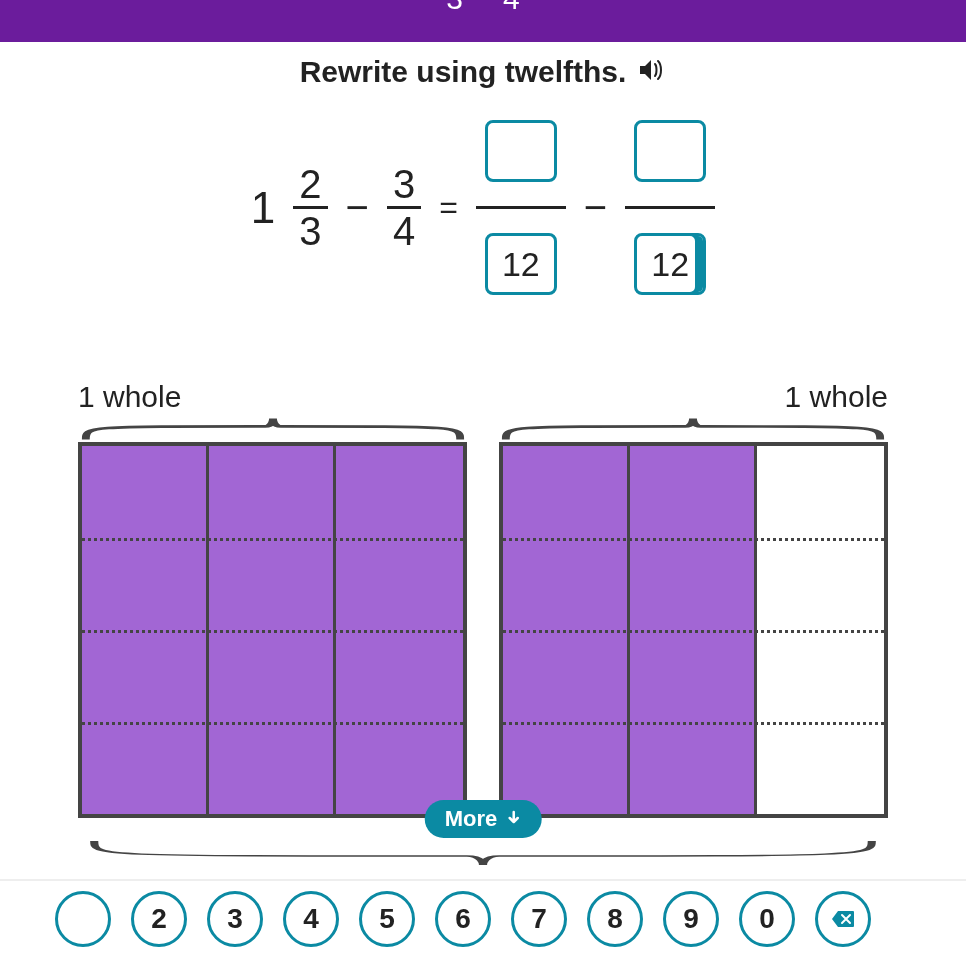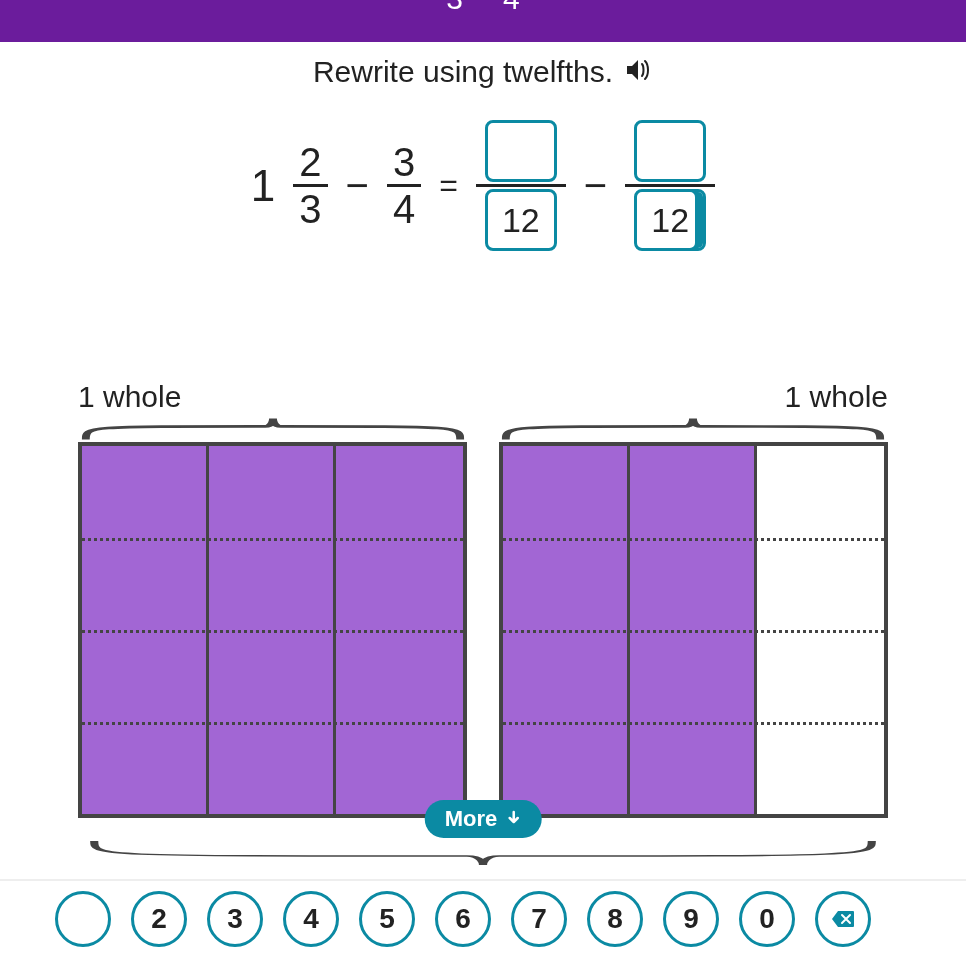--- a/index.html
+++ b/index.html
@@ -4,34 +4,34 @@
 <style>
   * { box-sizing: border-box; }
   html, body { margin:0; padding:0; font-family: -apple-system, BlinkMacSystemFont, "Segoe UI", Arial, sans-serif; background:#fff; color:#222; }
   .page { width:966px; height:957px; position:relative; overflow:hidden; background:#fff; }
 
   
   .top-bar { position:absolute; top:0; left:0; right:0; height:42px; background:#6b1c9c; }
   .top-frac { position:absolute; top:-18px; left:50%; transform:translateX(-50%); color:#fff; font-size:30px; font-weight:400; display:flex; gap:40px; }
 
   
-  .instruction { position:absolute; top:55px; left:0; right:0; text-align:center; font-size:30px; font-weight:400; color:#222; display:flex; align-items:center; justify-content:center; gap:12px; }
+  .instruction { position:absolute; top:55px; left:0; right:0; text-align:center; font-size:30px; font-weight:700; color:#222; display:flex; align-items:center; justify-content:center; gap:12px; }
   .speaker { cursor:pointer; }
 
   
   .equation { position:absolute; top:120px; left:0; right:0; display:flex; align-items:center; justify-content:center; gap:18px; }
   .whole-num { font-size:44px; font-weight:400; }
   .frac { display:inline-flex; flex-direction:column; align-items:center; font-size:40px; line-height:1; }
   .frac .num { padding:0 6px 2px; }
   .frac .bar { width:100%; height:3px; background:#222; }
   .frac .den { padding:2px 6px 0; }
   .op { font-size:40px; }
   .eq { font-size:32px; }
 
-  .input-frac { display:inline-flex; flex-direction:column; align-items:center; gap:2px; }
+  .input-frac { display:inline-flex; flex-direction:column; align-items:center; gap:24px; }
   .inp-box { width:72px; height:62px; border:3px solid #0b8aa3; border-radius:8px; background:#fff; display:flex; align-items:center; justify-content:center; font-size:34px; color:#222; }
   .inp-box.empty { background:#fff; }
   .inp-box.focused { box-shadow: inset -8px 0 0 #0b8aa3; }
   .frac-bar-inp { width:90px; height:3px; background:#222; }
 
   
   .diagram { position:absolute; top:380px; left:78px; right:78px; }
   .labels { display:flex; justify-content:space-between; font-size:30px; margin-bottom:2px; }
   .braces { display:flex; gap:30px; }
   .brace { flex:1; position:relative; height:26px; }

